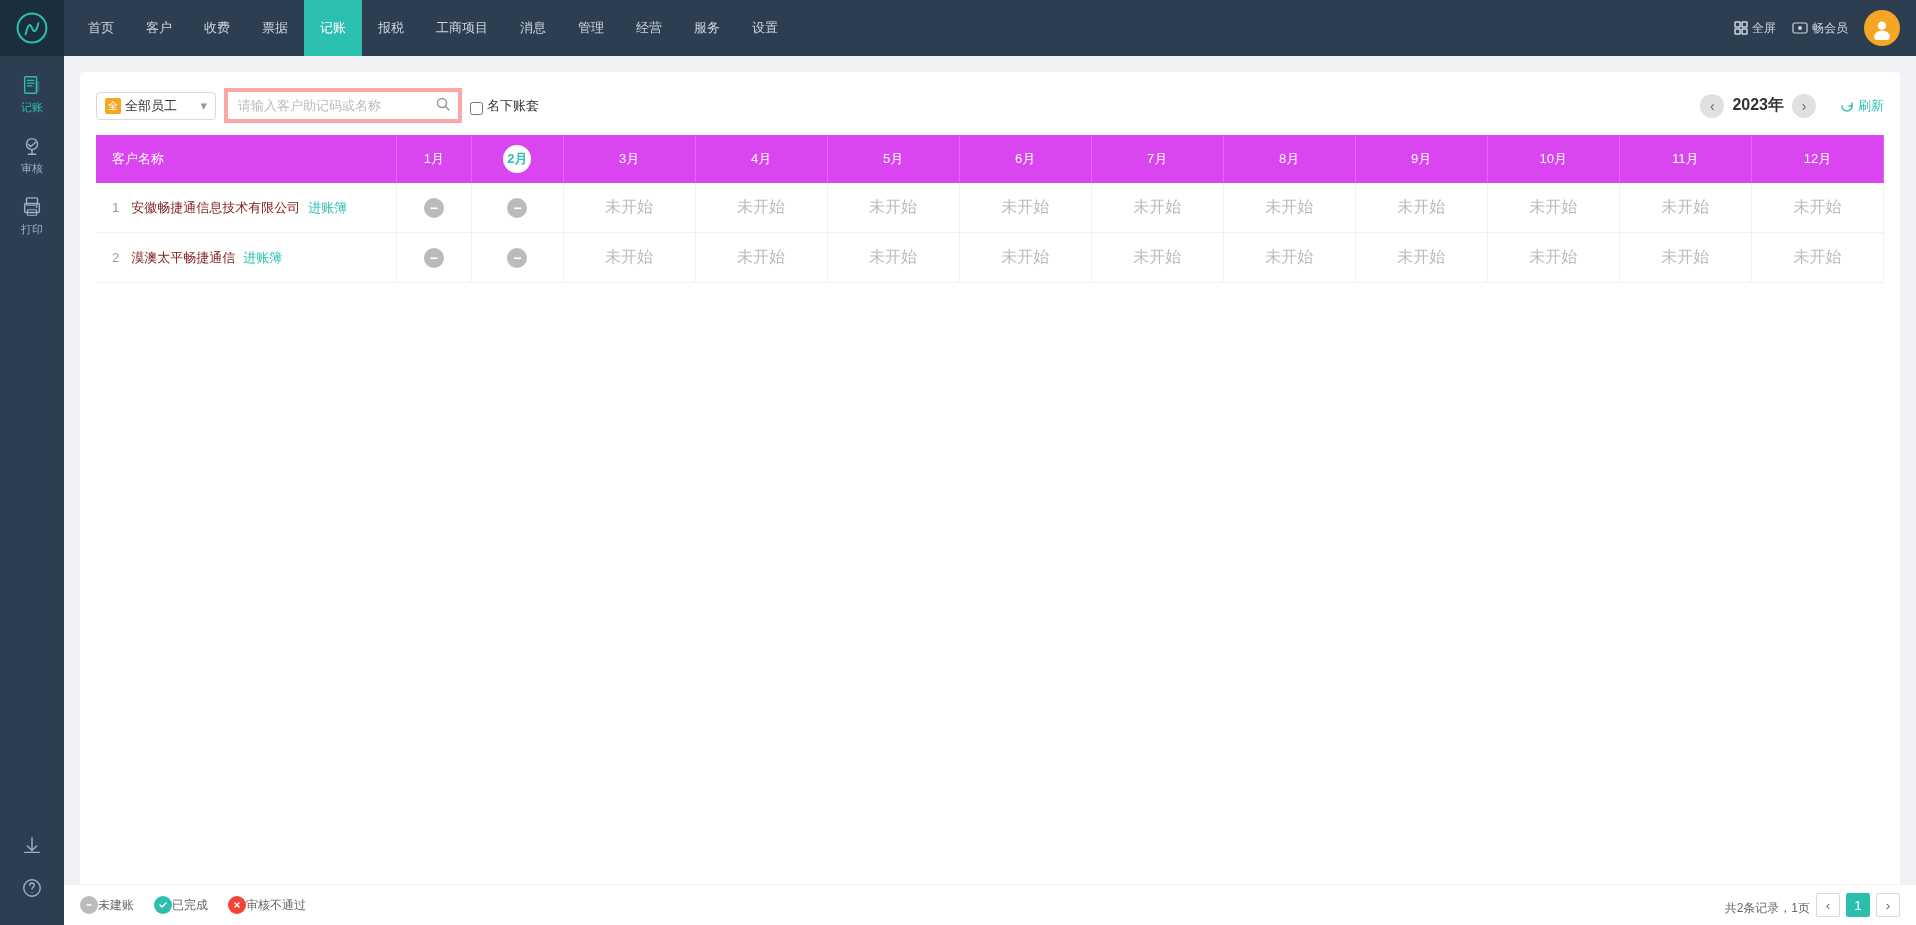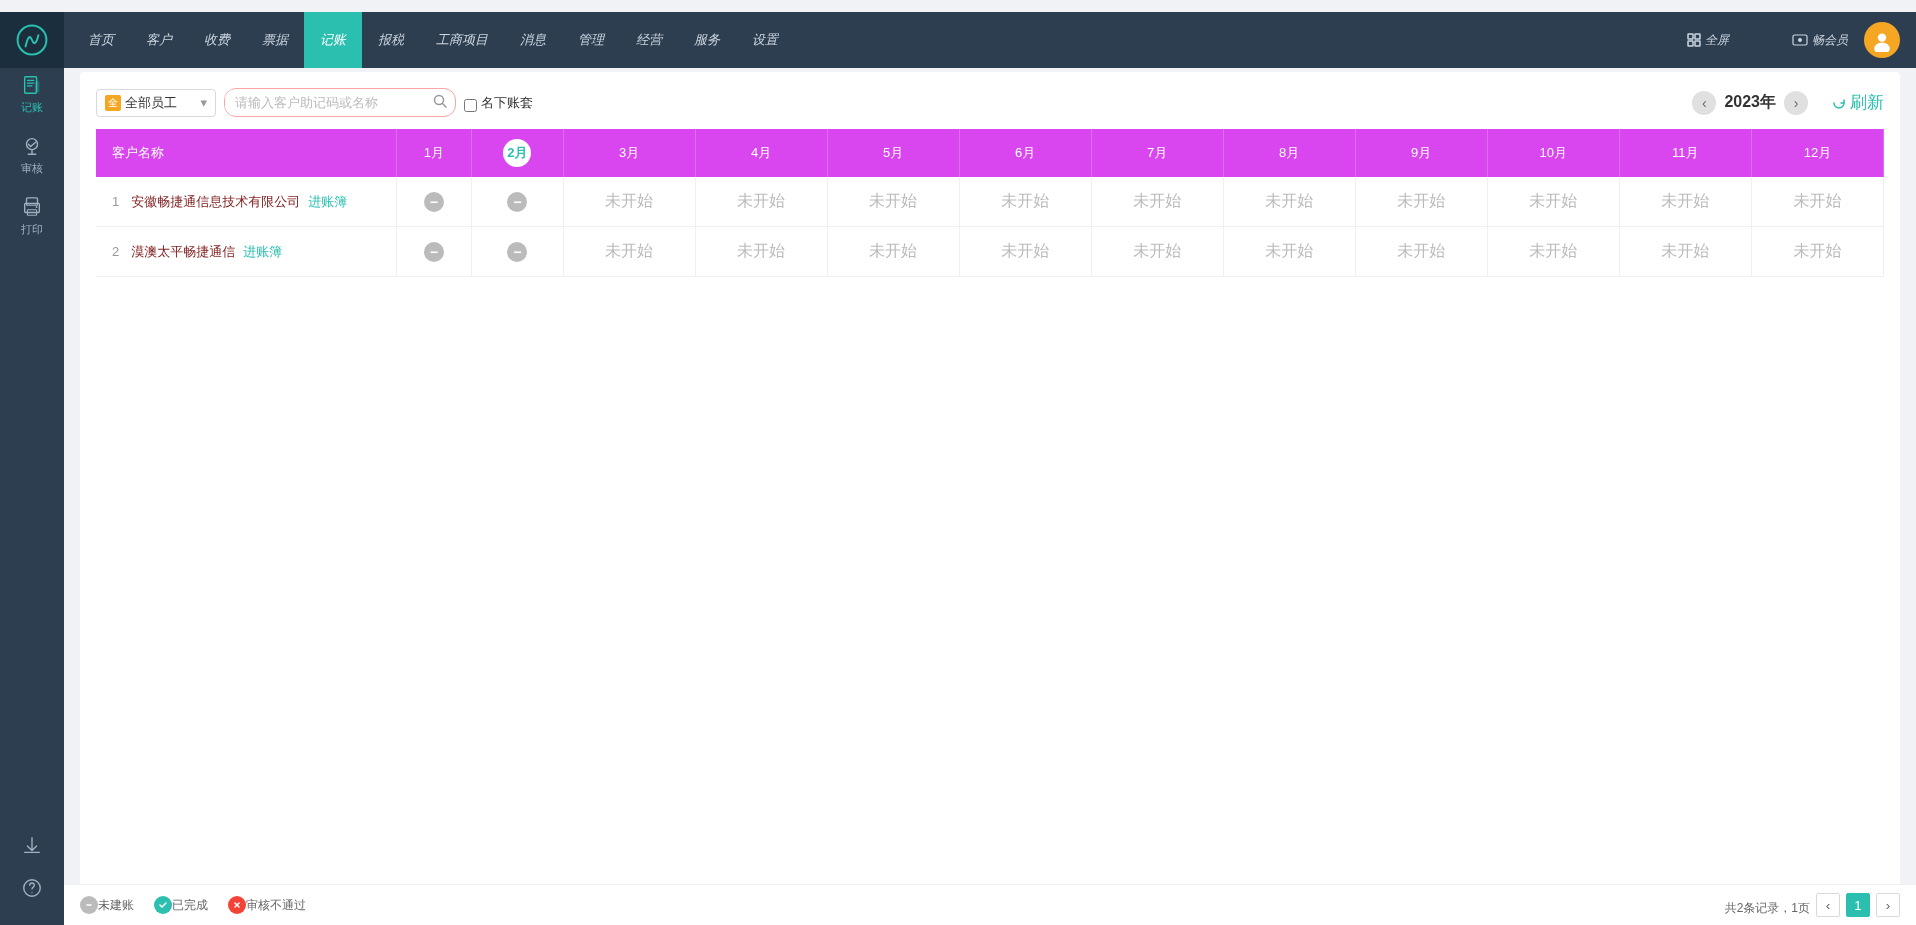--- a/index.html
+++ b/index.html
@@ -6,23 +6,22 @@
     body { font-family: 'Microsoft YaHei', Arial, sans-serif; font-size: 13px; background: #f0f2f5; color: #333; }
 
     
     .top-nav {
       height: 56px;
       background: #2d3e50;
       display: flex;
       align-items: center;
       padding: 0 0 0 0;
       position: fixed;
-      top: 12px; left: 0; right: 0;
+      top: 0; left: 0; right: 0;
       z-index: 100;
-      font-style: italic;
     }
     .top-nav-logo {
       width: 64px;
       height: 56px;
       background: #1a2e3e;
       display: flex;
       align-items: center;
       justify-content: center;
       flex-shrink: 0;
     }
@@ -55,21 +54,20 @@
       gap: 16px;
       padding-right: 16px;
     }
     .fullscreen-btn, .vip-btn {
       color: #cdd6e0;
       display: flex;
       align-items: center;
       gap: 4px;
       cursor: pointer;
       font-size: 12px;
-      margin-left: 47px;
     }
     .avatar-wrap { width: 36px; height: 36px; border-radius: 50%; overflow: hidden; background: #f5a623; display: flex; align-items: center; justify-content: center; }
 
     
     .sidebar {
       width: 64px;
       background: #2d3e50;
       position: fixed;
       top: 56px;
       left: 0;
@@ -145,22 +143,22 @@
       align-items: center;
       justify-content: center;
       color: #fff;
       font-size: 10px;
       flex-shrink: 0;
     }
     .employee-select .arrow { color: #999; margin-left: auto; }
     .search-input-wrap {
       display: flex;
       align-items: center;
-      border: 1px solid #fca5a5;
-      border-radius: 12px;
+      border: 4px solid #fca5a5;
+      border-radius: 0;
       overflow: hidden;
       background: #fff;
     }
     .search-input {
       border: none;
       outline: none;
       padding: 5px 10px;
       font-size: 13px;
       width: 200px;
       color: #333;
@@ -199,21 +197,21 @@
       color: #666;
       font-size: 14px;
     }
     .year-text { font-size: 16px; font-weight: bold; color: #333; }
     .refresh-btn {
       display: flex;
       align-items: center;
       gap: 4px;
       color: #2bbfb0;
       cursor: pointer;
-      font-size: 17px;
+      font-size: 13px;
       margin-left: 16px;
     }
 
     
     .account-table {
       width: 100%;
       border-collapse: collapse;
       font-size: 13px;
     }
     .account-table thead tr {

